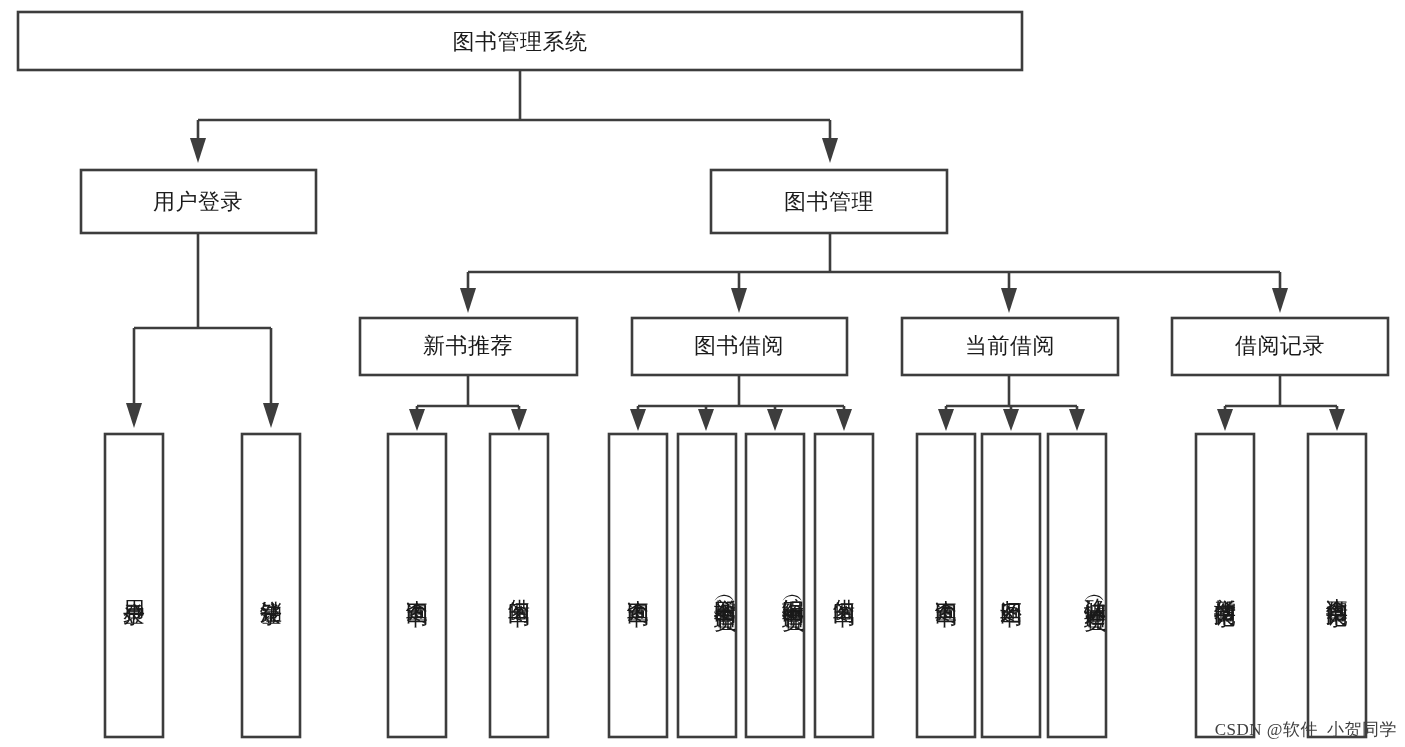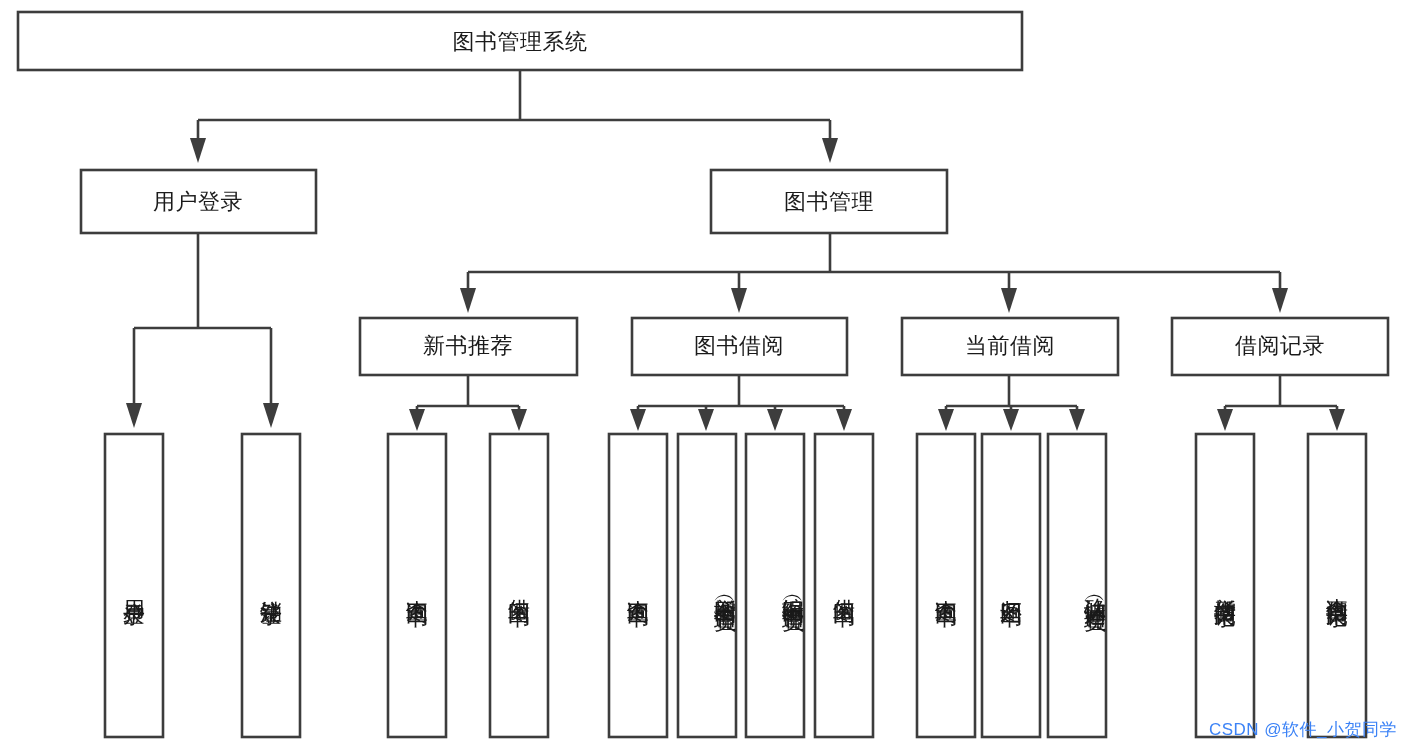--- a/index.html
+++ b/index.html
@@ -63,23 +63,23 @@
     align-items: center;
     justify-content: center;
     text-align: center;
     white-space: nowrap;
     pointer-events: none;
   }
   .watermark {
     position: absolute;
     right: 8px;
     bottom: 6px;
-    font-family: Liberation Sans, sans-serif;
+    font-family: Liberation Serif, serif;
     font-size: 17px;
-    color: #3b82f6;
+    color: #404040;
     letter-spacing: 0.5px;
     white-space: nowrap;
   }
 </style>
 </head>
 <body>
 
 <div id="diagram-root">
 
   <svg id="flow-svg" viewBox="0 0 1405 747">

